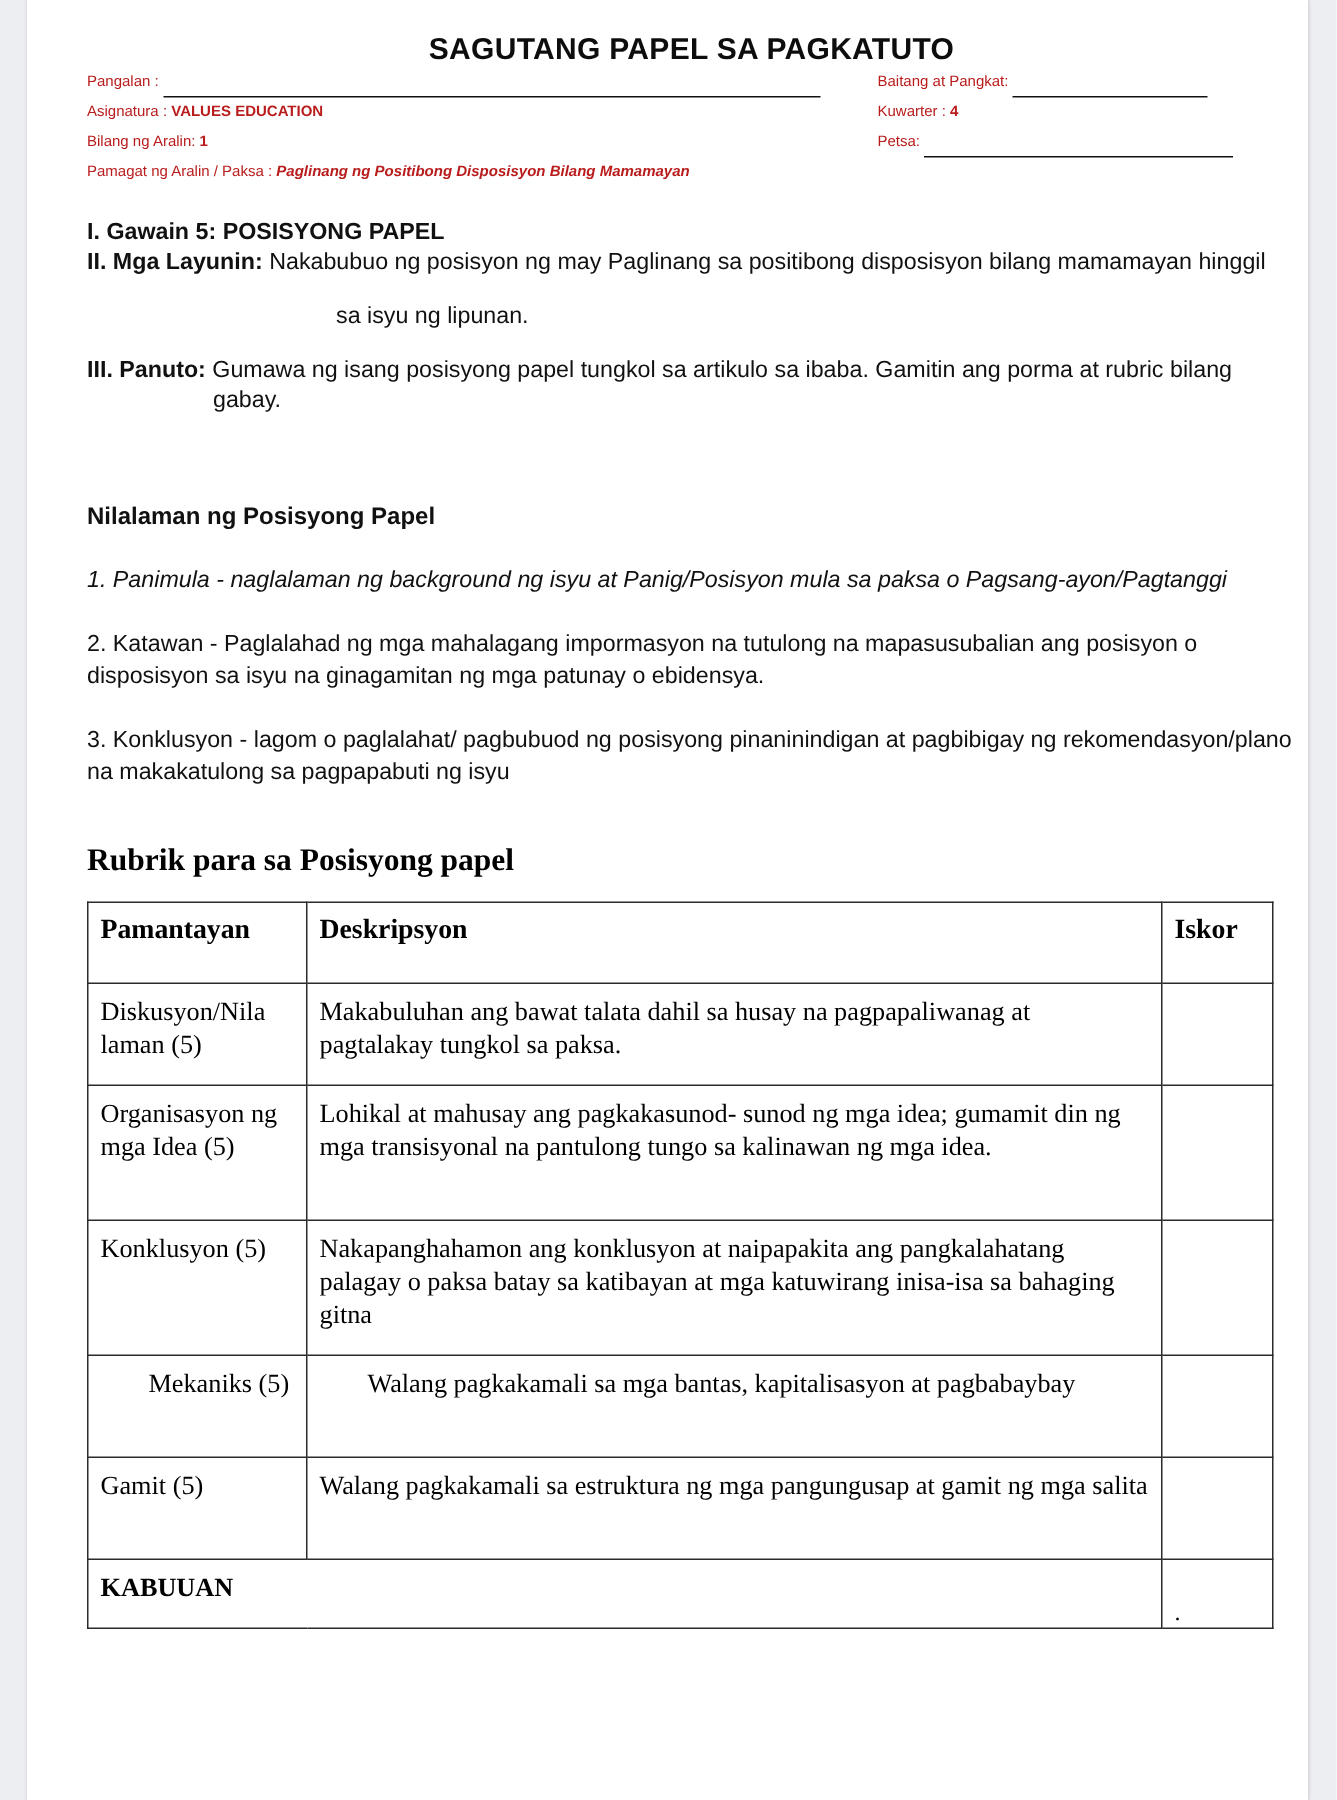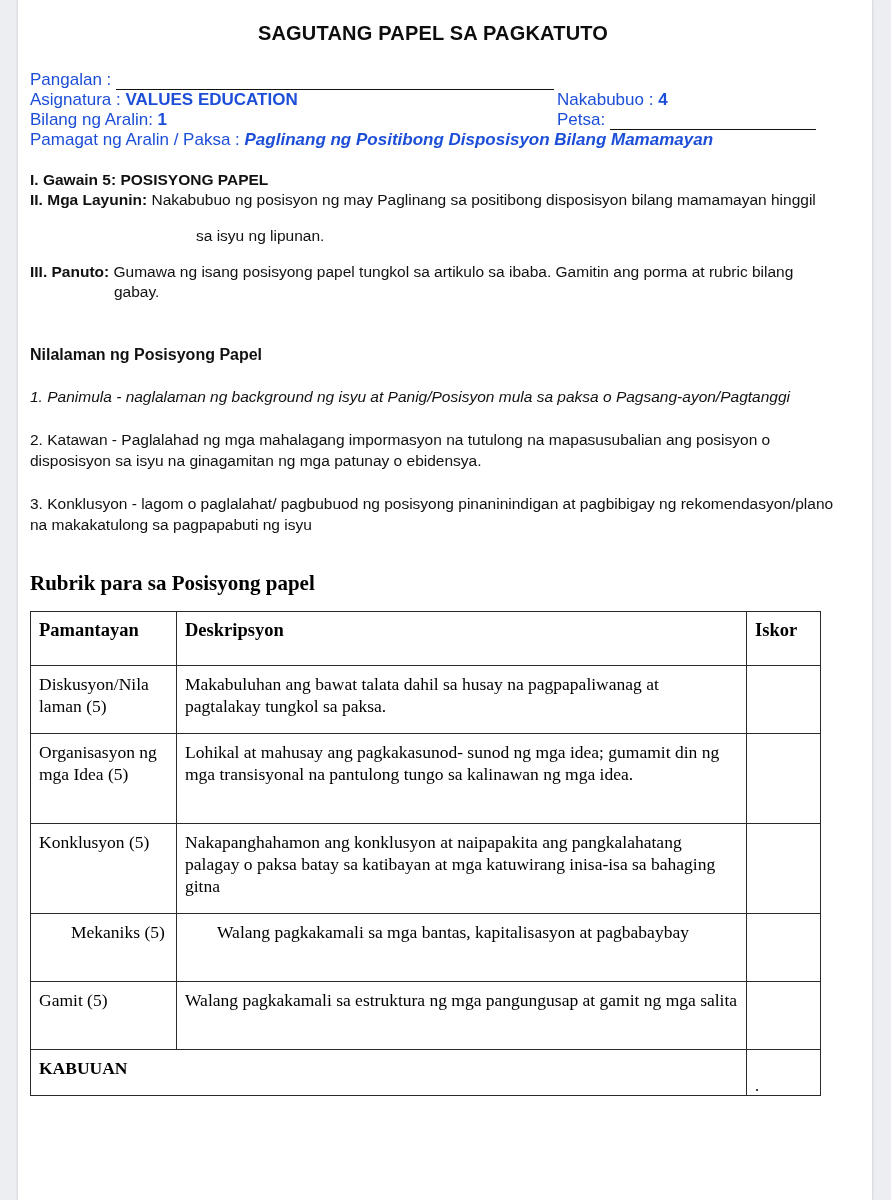--- a/index.html
+++ b/index.html
@@ -17,42 +17,41 @@
     position: absolute;
     left: 18px;
     top: 0;
     width: 854px;
     height: 1200px;
     background: #ffffff;
     box-shadow: -1px 0 2px rgba(0,0,0,0.10), 1px 0 2px rgba(0,0,0,0.10);
   }
   .inner {
     position: absolute;
-    left: 12px;
+    left: 40px;
     top: 0;
     width: 806px;
   }
 
   
   .doc-title {
     text-align: center;
     font-size: 20px;
     font-weight: bold;
     letter-spacing: 0.2px;
     color: #0d0d0d;
     margin-top: 22px;
     margin-bottom: 0;
   }
 
   
   .hdr {
     position: relative;
-    margin-top: 25px;
-    font-size: 17px;
-    color: #1d4ed8;
+    font-size: 10px;
+    color: #b91c1c;
     line-height: 20px;
   }
   .hdr-row {
     position: relative;
     height: 20px;
     white-space: nowrap;
   }
   .hdr-left {
     position: absolute;
     left: 0;
@@ -84,21 +83,21 @@
     line-height: 20px;
     color: #111;
   }
   .instr-line { margin: 0; }
   .instr-cont-1 { margin: 16px; padding-left: 150px; }
   .instr-cont-2 { margin: 0; padding-left: 84px; }
   .instr .lbl { font-weight: bold; }
 
   
   .sec-title {
-    margin-top: 44px;
+    margin-top: 59px;
     font-size: 16px;
     font-weight: bold;
     color: #111;
   }
   .para {
     margin-top: 22px;
     font-size: 15.5px;
     line-height: 21px;
     color: #111;
   }
@@ -168,25 +167,26 @@
 
 <div class="page">
   <div class="inner">
 
     <h1 class="doc-title">SAGUTANG PAPEL SA PAGKATUTO</h1>
 
     <div class="hdr">
 
       <div class="hdr-row">
         <span class="hdr-left"><span>Pangalan :</span> <span class="rule rule-name"></span></span>
+        <span class="hdr-right"><span>Baitang at Pangkat:</span> <span class="rule rule-baitang"></span></span>
       </div>
 
       <div class="hdr-row">
         <span class="hdr-left"><span>Asignatura :</span> <span class="b">VALUES EDUCATION</span></span>
-        <span class="hdr-right"><span>Nakabubuo :</span> <span class="b">4</span></span>
+        <span class="hdr-right"><span>Kuwarter :</span> <span class="b">4</span></span>
       </div>
 
       <div class="hdr-row">
         <span class="hdr-left"><span>Bilang ng Aralin:</span> <span class="b">1</span></span>
         <span class="hdr-right"><span>Petsa:</span> <span class="rule rule-petsa"></span></span>
       </div>
 
       <div class="hdr-row topic">
         <span class="hdr-left"><span>Pamagat ng Aralin / Paksa :</span> <span class="bi">Paglinang ng Positibong Disposisyon Bilang Mamamayan</span></span>
       </div>

